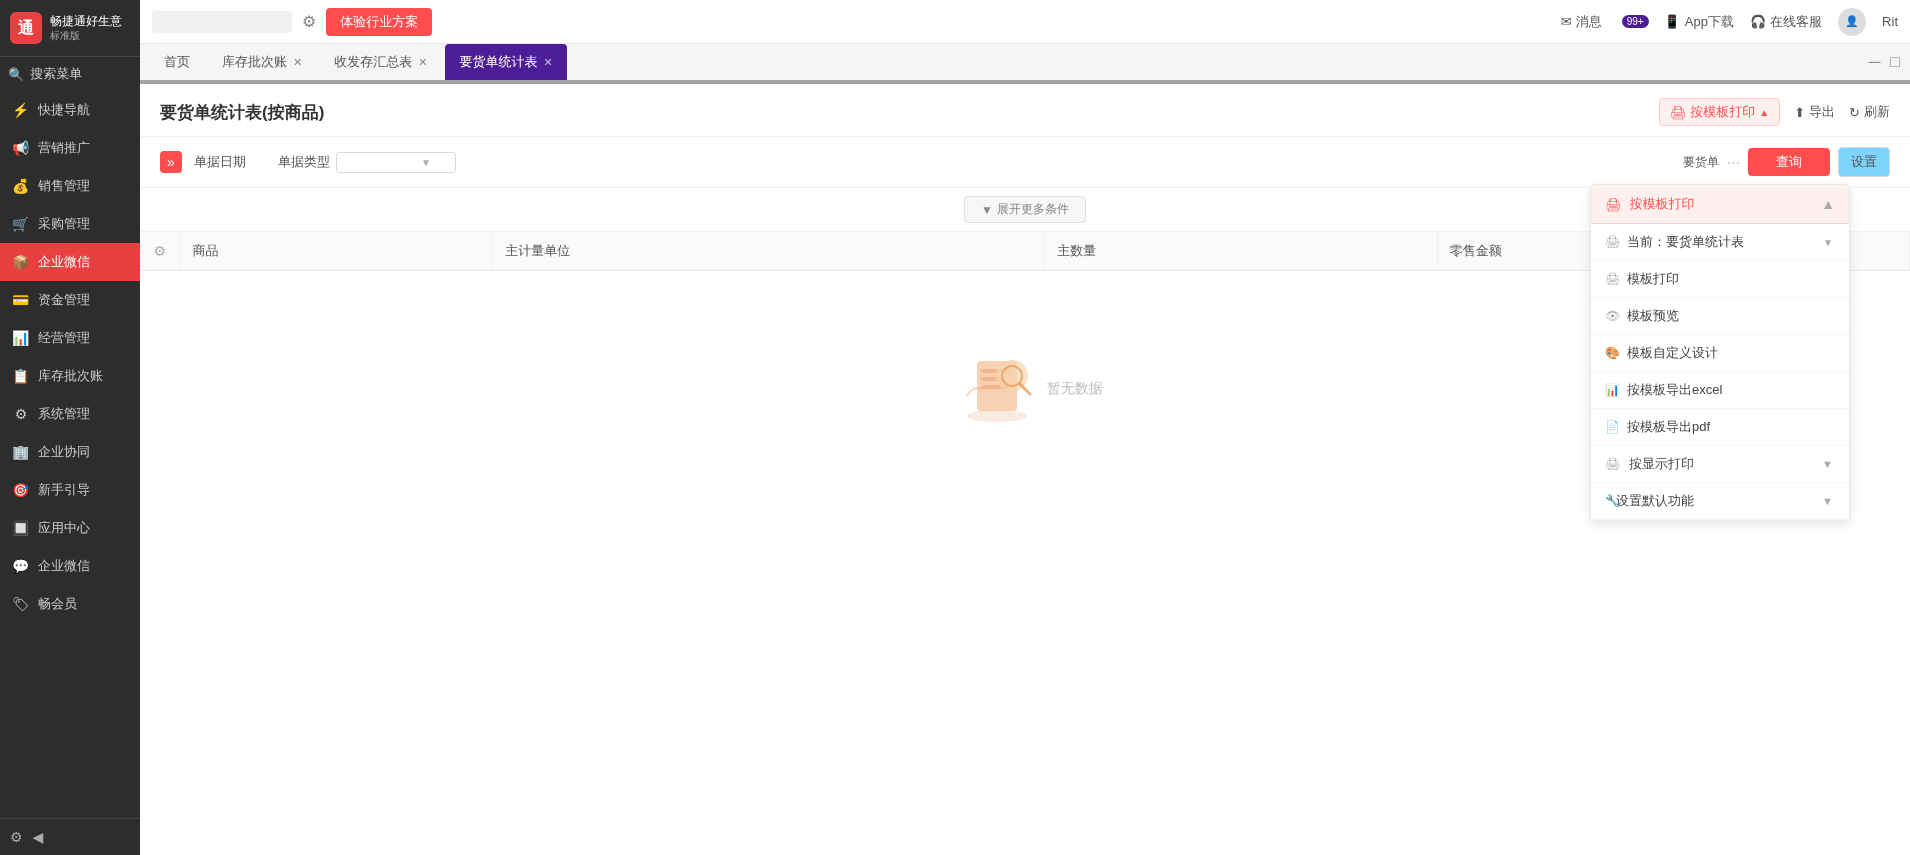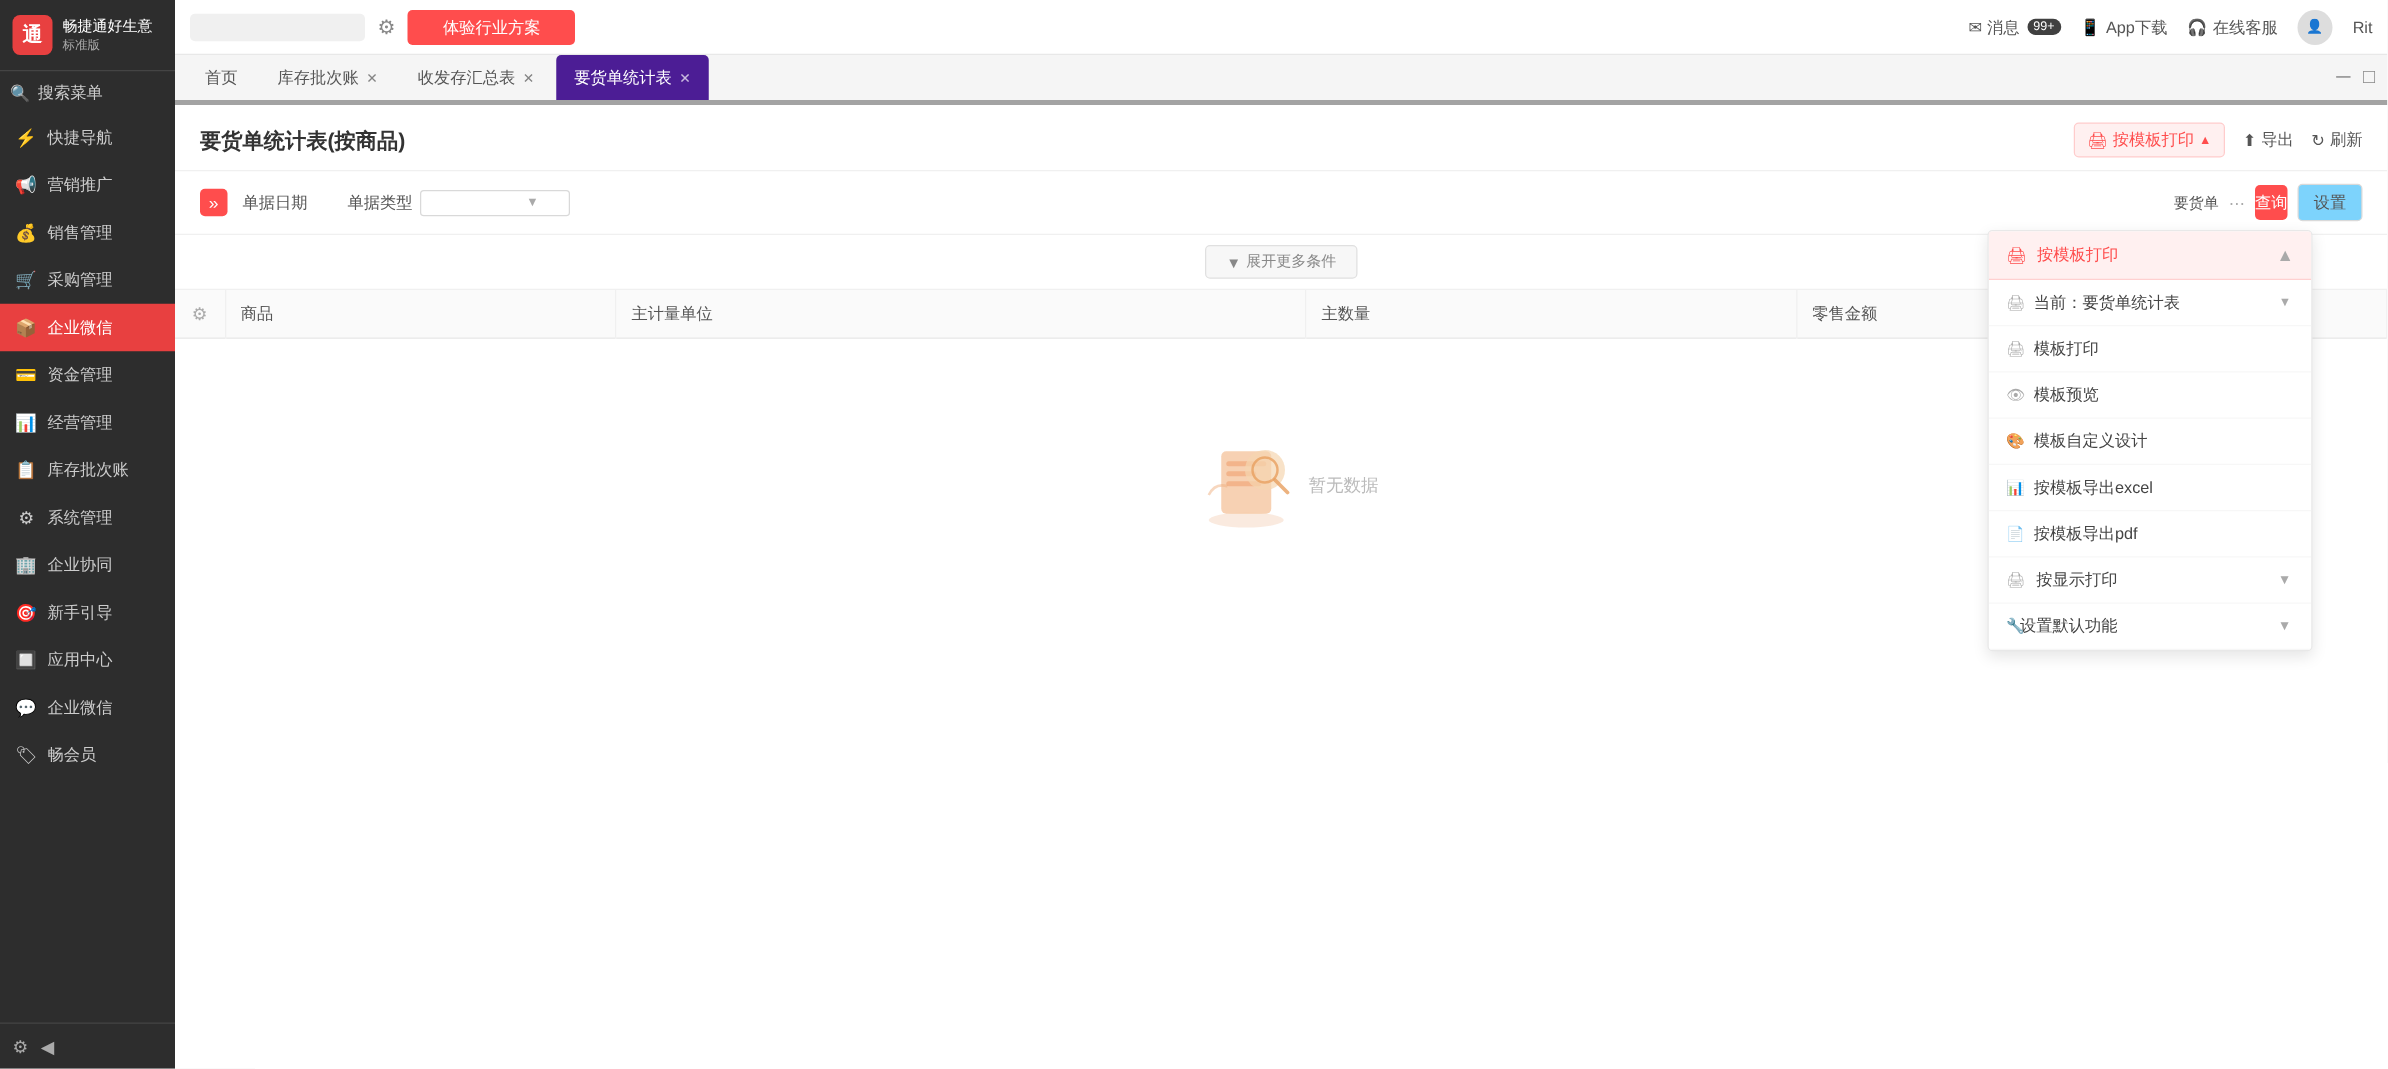--- a/index.html
+++ b/index.html
@@ -87,46 +87,46 @@
       border-radius: 4px;
       font-size: 12px;
       color: #999;
       width: 140px;
     }
     .header-gear { color: #888; font-size: 16px; cursor: pointer; }
     .header-trial-btn {
       background: #ff4d4d;
       color: white;
       border: none;
-      padding: 5px 28px;
+      padding: 5px 14px;
       border-radius: 4px;
       font-size: 13px;
       cursor: pointer;
     }
     .header-spacer { flex: 1; }
     .header-actions {
       display: flex;
       align-items: center;
       gap: 16px;
       color: #555;
       font-size: 13px;
     }
     .header-actions .action-item {
       display: flex;
       align-items: center;
       gap: 4px;
       cursor: pointer;
     }
     .badge {
-      background: #404040;
+      background: #4c1d95;
       color: white;
       font-size: 10px;
       border-radius: 10px;
       padding: 1px 5px;
-      margin-left: 2px;
+      margin-left: 16px;
     }
     .user-avatar {
       width: 28px; height: 28px;
       background: #ddd;
       border-radius: 50%;
       display: flex; align-items: center; justify-content: center;
       font-size: 11px; color: #666;
     }
 
     
@@ -568,21 +568,21 @@
       <div class="filter-type-select">
         <span class="filter-label">单据类型</span>
         <div class="select-box">
           <span></span>
           <span class="select-arrow">▼</span>
         </div>
       </div>
       <div class="filter-right">
         <span class="label">要货单</span>
         <span style="color:#aaa;cursor:pointer;">⋯</span>
-        <button style="background:#ff4d4d;color:white;border:none;padding:5px 0;border-radius:4px;cursor:pointer;font-size:13px;">查询</button>
+        <button style="background:#ff4d4d;color:white;border:none;padding:5px 28px;border-radius:4px;cursor:pointer;font-size:13px;">查询</button>
         <button style="background:#7dd3fc;color:#555;border:1px solid #d9d9d9;padding:5px 12px;border-radius:4px;cursor:pointer;font-size:13px;">设置</button>
       </div>
     </div>
 
     <div class="expand-more-row">
       <button class="expand-more-btn">
         <span>▼</span>
         <span>展开更多条件</span>
       </button>
     </div>

